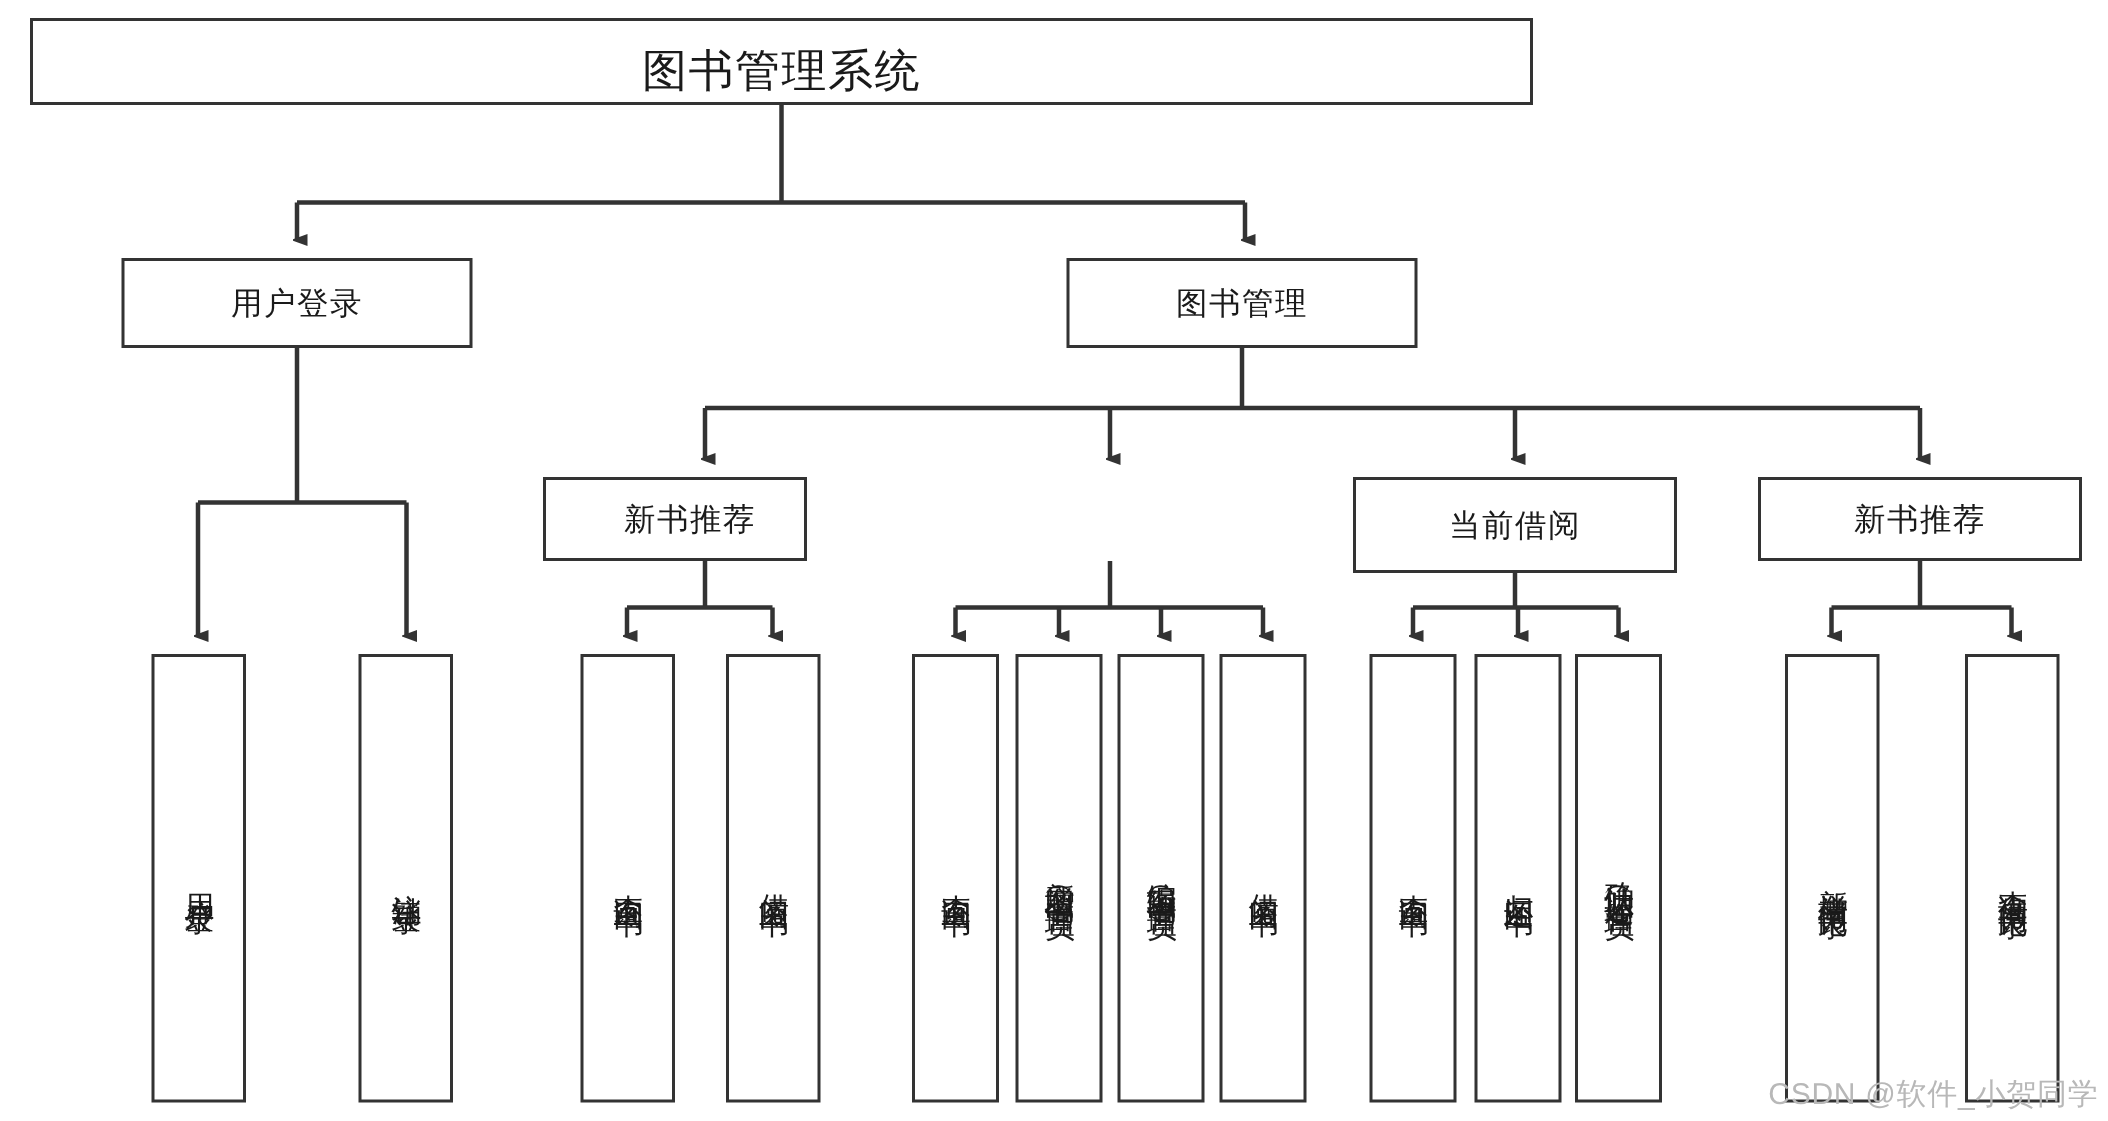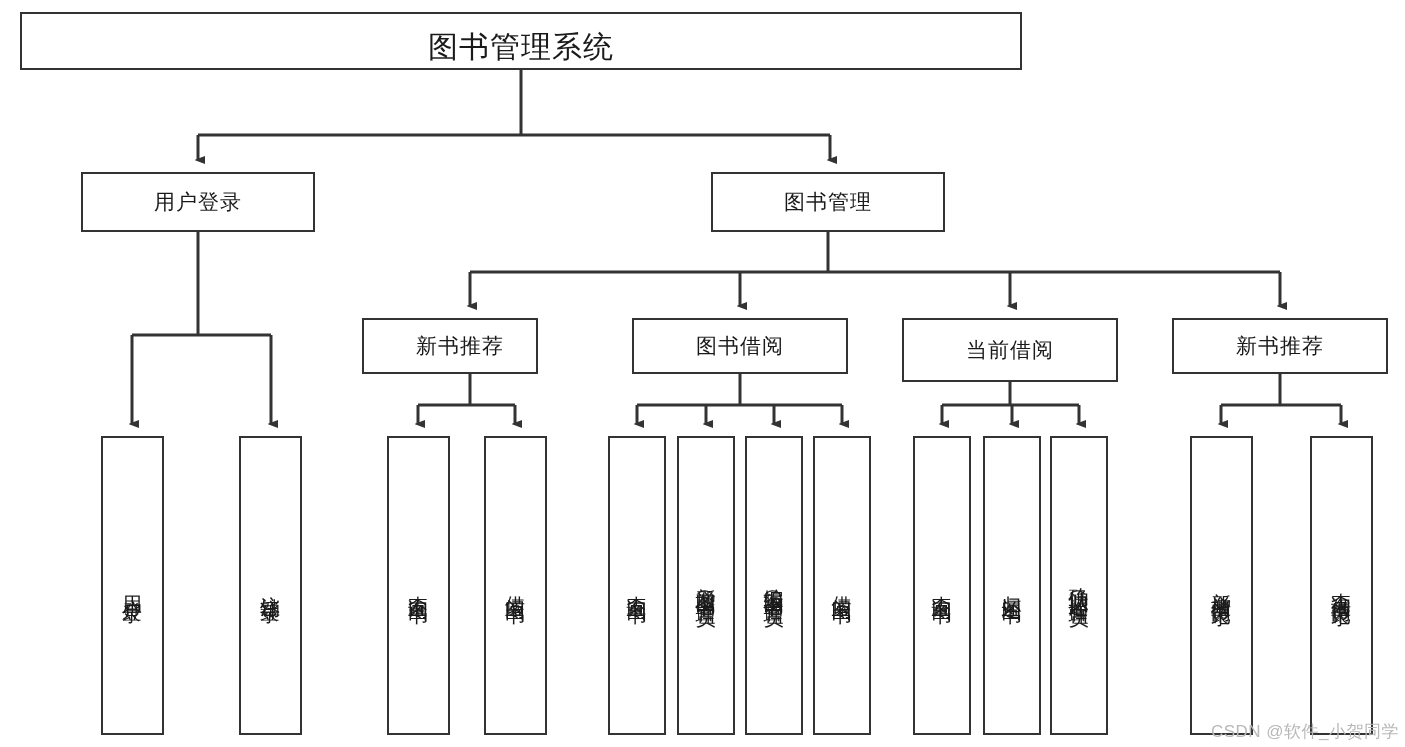--- a/index.html
+++ b/index.html
@@ -57,21 +57,21 @@
     display: block;
   }
   .node.root {
     font-size: 30px;
     align-items: flex-end;
   }
   .watermark {
     position: absolute;
     right: 6px;
     bottom: 4px;
-    font-size: 17px;
+    font-size: 20px;
     color: #b8b8b8;
     letter-spacing: 0.5px;
     white-space: nowrap;
   }
 </style>
 </head>
 <body>
 
 <div id="canvas">
 
@@ -132,23 +132,20 @@
   <div class="node horizontal" style="left:81px; top:172px; width:234px; height:60px;">
     <span>用户登录</span>
   </div>
   <div class="node horizontal" style="left:711px; top:172px; width:234px; height:60px;text-align:center;">
     <span>图书管理</span>
   </div>
 
   <div class="node horizontal" style="left:362px; top:318px; width:176px; height:56px;padding-left:20px;">
     <span>新书推荐</span>
   </div>
-  <div class="node horizontal" style="left:632px; top:318px; width:216px; height:56px;">
-    <span>图书借阅</span>
-  </div>
   <div class="node horizontal" style="left:902px; top:318px; width:216px; height:64px;">
     <span>当前借阅</span>
   </div>
   <div class="node horizontal" style="left:1172px; top:318px; width:216px; height:56px;">
     <span>新书推荐</span>
   </div>
 
   <div class="node leaf" style="left:101px; top:436px; width:63px; height:299px;">
     <span class="vlabel">用户登录</span>
   </div>

